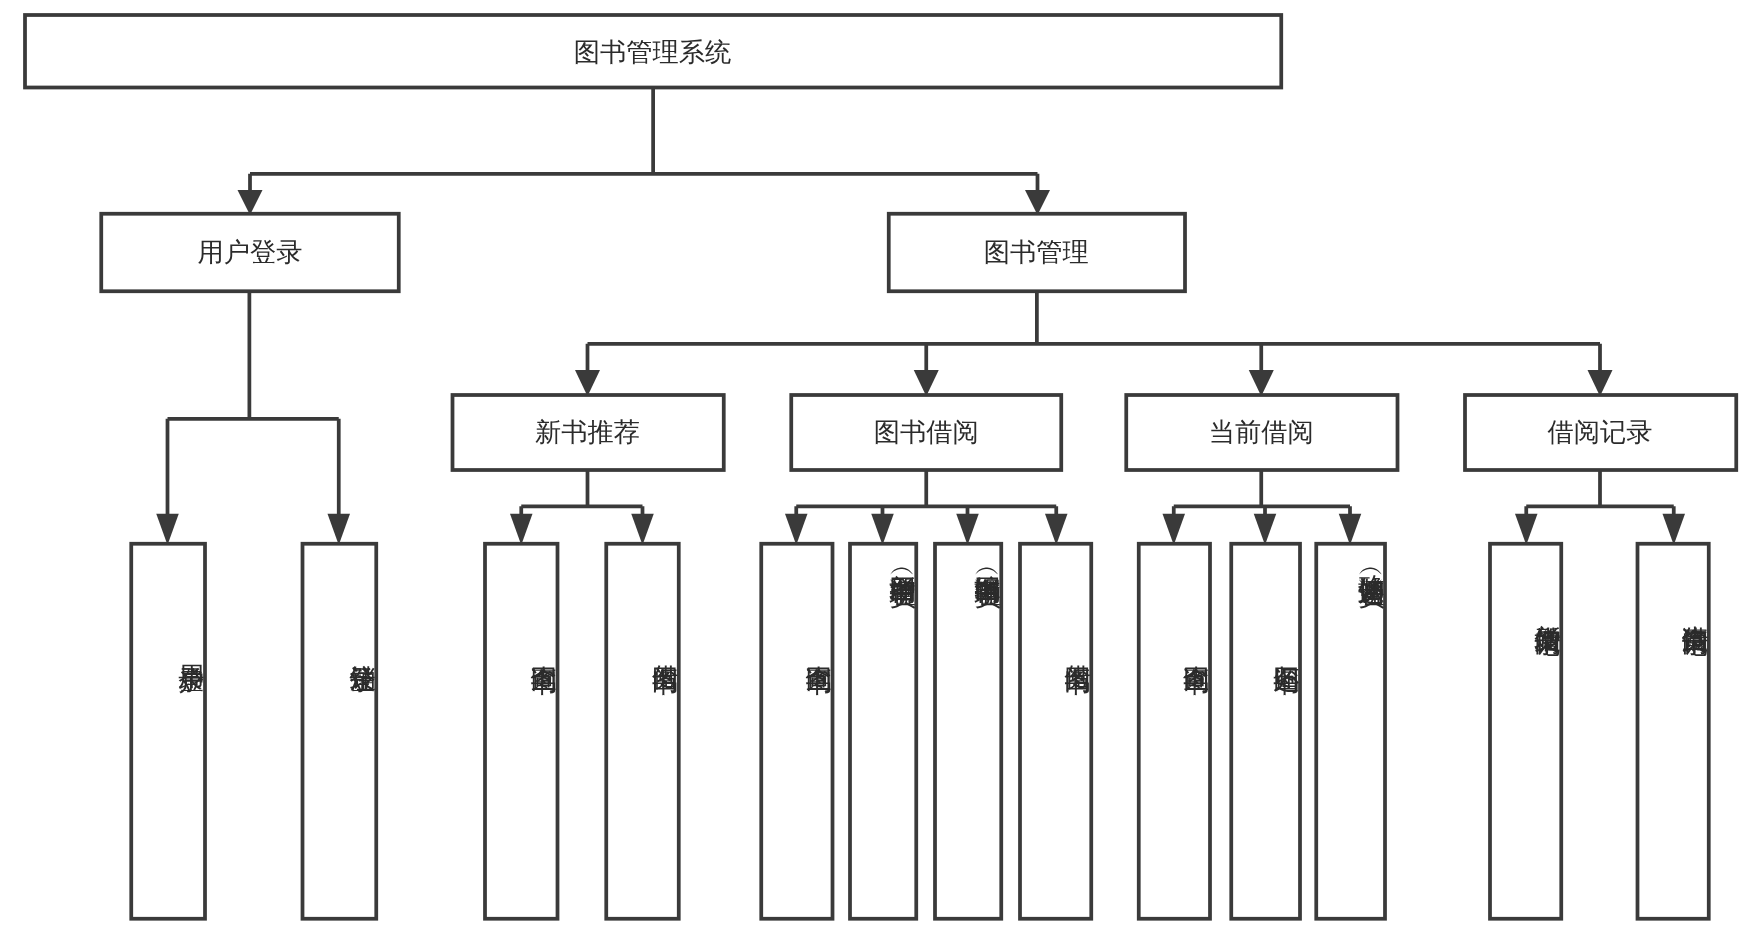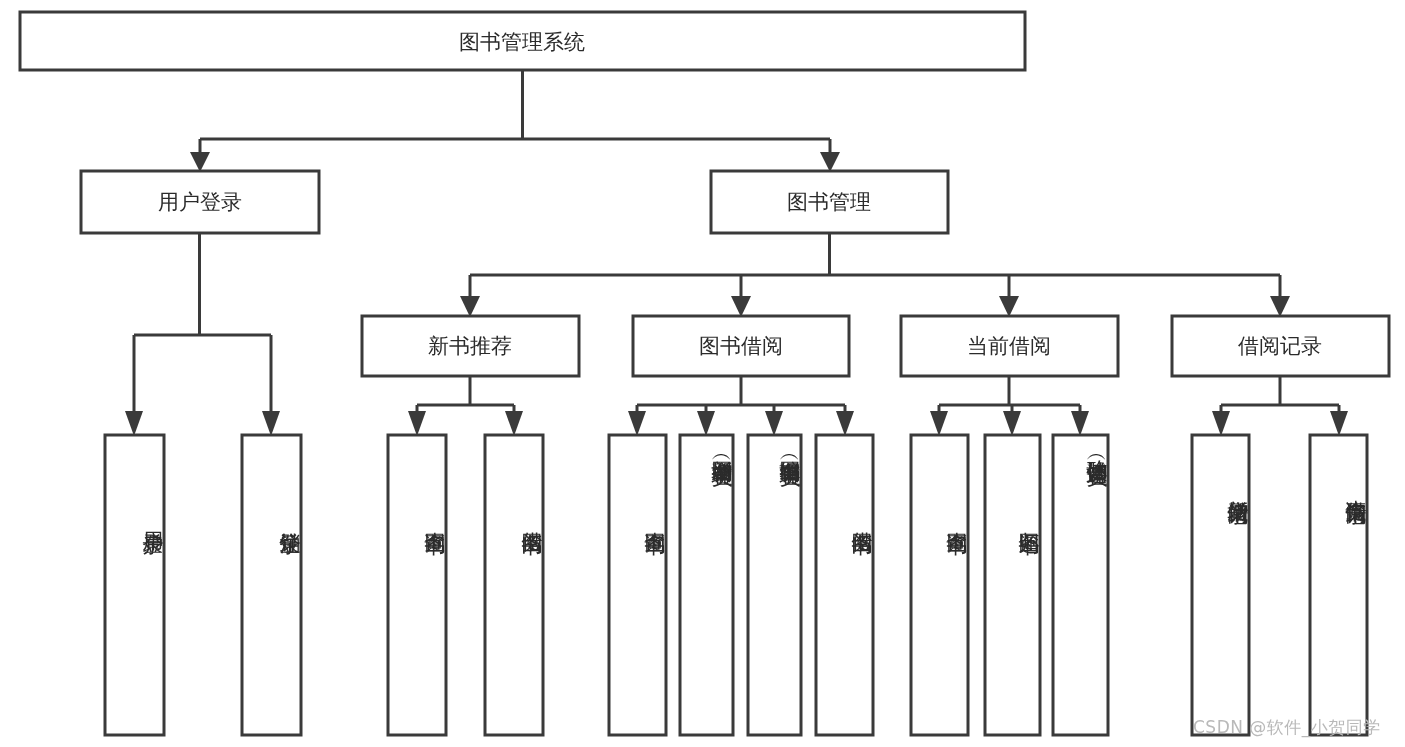--- a/index.html
+++ b/index.html
@@ -213,15 +213,14 @@
   <div class="leaf-label" style="left:609px; top:515px; width:57px;">查询图书</div>
   <div class="leaf-label" style="left:680px; top:443px; width:53px;">新增图书（管理员）</div>
   <div class="leaf-label" style="left:748px; top:443px; width:53px;">编辑图书（管理员）</div>
   <div class="leaf-label" style="left:816px; top:515px; width:57px;">借阅图书</div>
   <div class="leaf-label" style="left:911px; top:515px; width:57px;">查询图书</div>
   <div class="leaf-label" style="left:985px; top:515px; width:55px;">归还图书</div>
   <div class="leaf-label" style="left:1053px; top:443px; width:55px;">确认归还（管理员）</div>
   <div class="leaf-label" style="left:1192px; top:483px; width:57px;">新增借阅记录</div>
   <div class="leaf-label" style="left:1310px; top:483px; width:57px;">查询借阅记录</div>
 
-  <div class="watermark" style="left:1193px; top:716px;">CSDN @软件_小贺同学</div>
 
 </div>
 
 </body></html>

